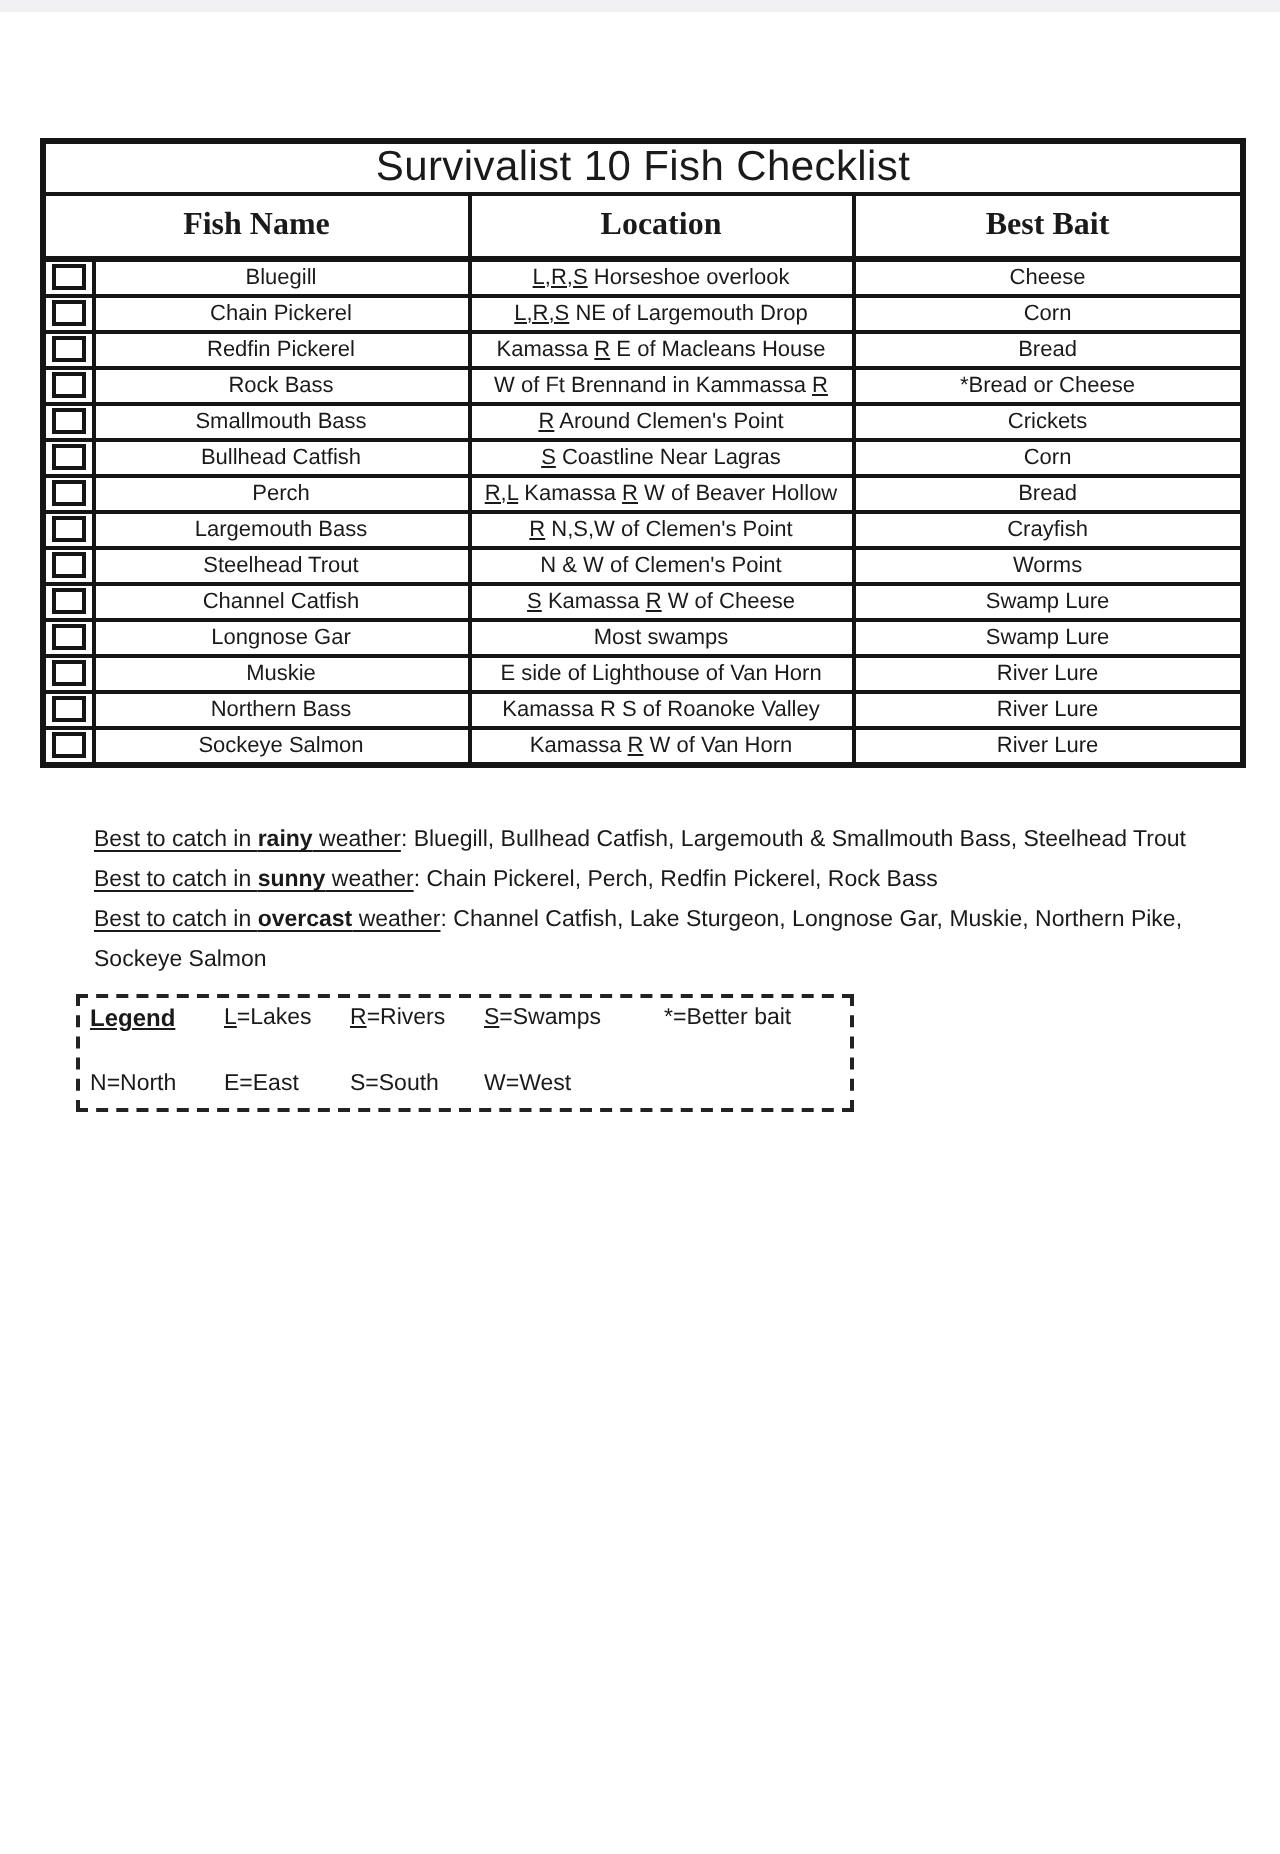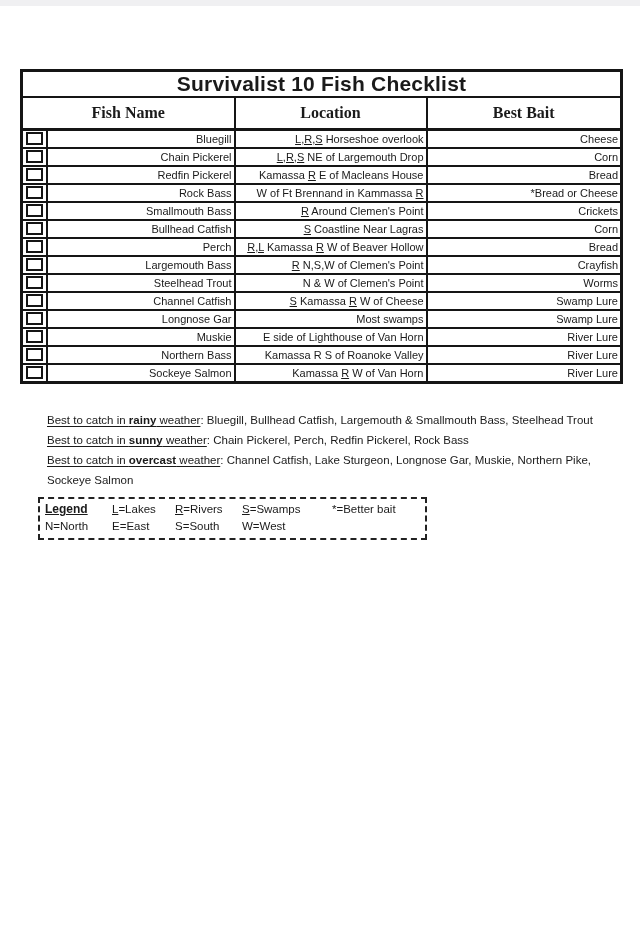--- a/index.html
+++ b/index.html
@@ -17,29 +17,29 @@
     position:absolute;left:20px;top:69px;width:600px;
     border-collapse:collapse;table-layout:fixed;
     border:3px solid #151515;
   }
   table.checklist td, table.checklist th{
     border:2px solid #151515;
     padding:0 2px;overflow:hidden;white-space:nowrap;
   }
   tr.title-row{height:26px;}
   tr.title-row th{
-    font-size:21px;font-weight:bold;text-align:center;letter-spacing:.2px;
+    font-size:21px;font-weight:normal;text-align:center;letter-spacing:.2px;
   }
   tr.header-row{height:32px;font-family:Liberation Serif, serif;}
   tr.header-row th{
     font-size:16px;font-weight:bold;text-align:center;
     border-bottom:3px solid #151515;
   }
   tbody tr{height:18px;}
-  tbody td{font-size:11px;text-align:right;line-height:16px;}
+  tbody td{font-size:11px;text-align:center;line-height:16px;}
   td.c-check{padding:0;}
   .checkbox{
     width:13px;height:9px;border:2px solid #151515;background:#fff;margin:0 auto;
   }
   .u{text-decoration:underline;text-underline-offset:1px;}
 
   
   .notes{
     position:absolute;left:47px;top:410px;width:572px;
     font-size:11.5px;line-height:20px;
@@ -48,21 +48,21 @@
   .note-label{text-decoration:underline;text-underline-offset:1.5px;}
   .note-label b{font-weight:bold;}
 
   
   .legend{
     position:absolute;left:38px;top:497px;width:378px;
     border:2px dashed #222;
     padding:3px 2px 4px 5px;
     display:grid;
     grid-template-columns:67px 63px 67px 90px 1fr;
-    row-gap:2px;
+    row-gap:18px;
     font-size:11.5px;line-height:15px;
   }
   .legend-title{font-weight:bold;text-decoration:underline;font-size:12px;}
   .legend-cell{white-space:nowrap;}
 </style>
 </head>
 <body style="background: rgb(255, 255, 255);">
 
 <div class="top-strip" style="background: rgb(240, 240, 242);"></div>
 

